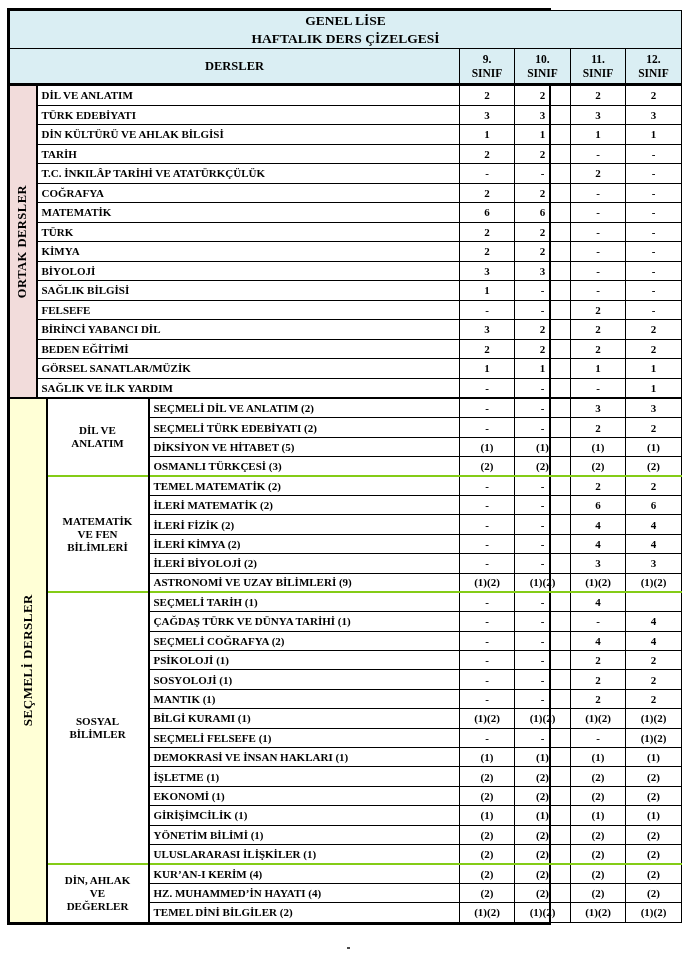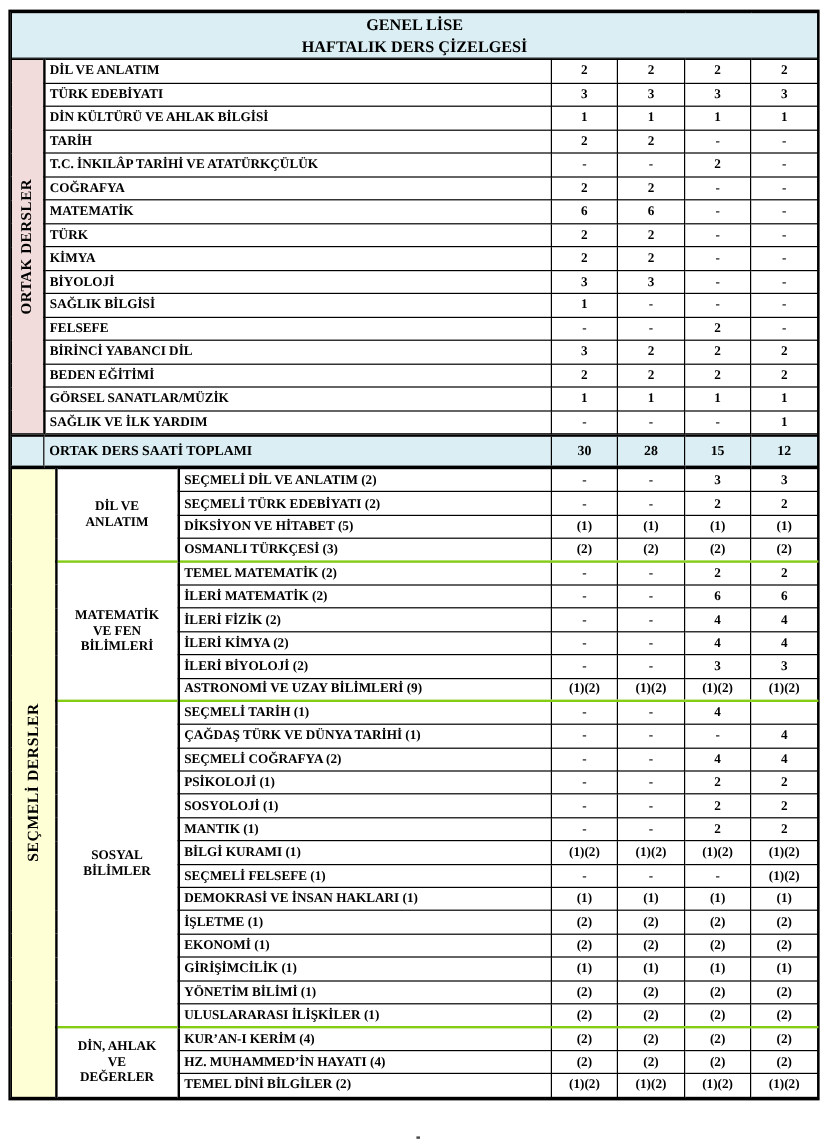--- a/index.html
+++ b/index.html
@@ -1,18 +1,18 @@
 <!DOCTYPE html>
 <html><head>
 <meta charset="utf-8">
 <style>
   html,body{margin:0;padding:0;background:#ffffff;}
   body{width:690px;height:953px;font-family:"Liberation Serif","DejaVu Serif",serif;color:#000;}
   .page{position:relative;width:690px;height:953px;box-sizing:border-box;padding:8px 7px;}
-  .frame{width:676px;border:2px solid #000;box-sizing:border-box;}
+  .frame{width:544px;border:2px solid #000;box-sizing:border-box;}
   table{border-collapse:collapse;table-layout:fixed;width:100%;}
   td{border:1px solid #000;font-weight:bold;overflow:hidden;padding:0;vertical-align:middle;}
   
   .head-t .title-cell{background:#daeef3;text-align:center;font-size:13.5px;line-height:1.32;height:37px;}
   .head-t .dersler-cell{background:#daeef3;text-align:center;font-size:12.5px;height:34px;border-bottom:2px solid #000;}
   .head-t .grade-cell{background:#daeef3;text-align:center;font-size:11.5px;line-height:1.25;border-bottom:2px solid #000;}
   
   .name-cell{font-size:11px;padding:0 2px 0 4px;white-space:nowrap;}
   .val-cell{text-align:center;font-size:11px;}
   .side-cell{text-align:center;}
@@ -50,20 +50,39 @@
           <col style="width:55px">
           <col style="width:56px">
         </colgroup>
       <tbody>
           <tr>
         <td class="title-cell" colspan="5">
           <div>GENEL LİSE</div>
           <div>HAFTALIK DERS ÇİZELGESİ</div>
         </td>
       </tr>
+      <tr>
+        <td class="dersler-cell">DERSLER</td>
+        <td class="grade-cell">
+          <div>9.</div>
+          <div>SINIF</div>
+        </td>
+        <td class="grade-cell">
+          <div>10.</div>
+          <div>SINIF</div>
+        </td>
+        <td class="grade-cell">
+          <div>11.</div>
+          <div>SINIF</div>
+        </td>
+        <td class="grade-cell">
+          <div>12.</div>
+          <div>SINIF</div>
+        </td>
+      </tr>
     </tbody>
       </table>
 
     <table class="ortak-t">
       <colgroup>
           <col style="width:27px">
           <col style="width:423px">
           <col style="width:55px">
           <col style="width:56px">
           <col style="width:55px">
@@ -181,40 +200,20 @@
           <tr>
             <td class="name-cell">SAĞLIK VE İLK YARDIM</td>
             <td class="val-cell">-</td>
             <td class="val-cell">-</td>
             <td class="val-cell">-</td>
             <td class="val-cell">1</td>
           </tr>
         </tbody>
     </table>
 
-    <table class="total-t">
-      <colgroup>
-          <col style="width:27px">
-          <col style="width:423px">
-          <col style="width:55px">
-          <col style="width:56px">
-          <col style="width:55px">
-          <col style="width:56px">
-        </colgroup>
-      <tbody>
-          <tr>
-        <td class="side-cell"></td>
-        <td class="label-cell">ORTAK DERS SAATİ TOPLAMI</td>
-        <td class="val-cell">30</td>
-        <td class="val-cell">28</td>
-        <td class="val-cell">15</td>
-        <td class="val-cell">12</td>
-      </tr>
-    </tbody>
-      </table>
 
     <table class="secmeli-t">
       <colgroup>
           <col style="width:37px">
           <col style="width:102px">
           <col style="width:311px">
           <col style="width:55px">
           <col style="width:56px">
           <col style="width:55px">
           <col style="width:56px">

